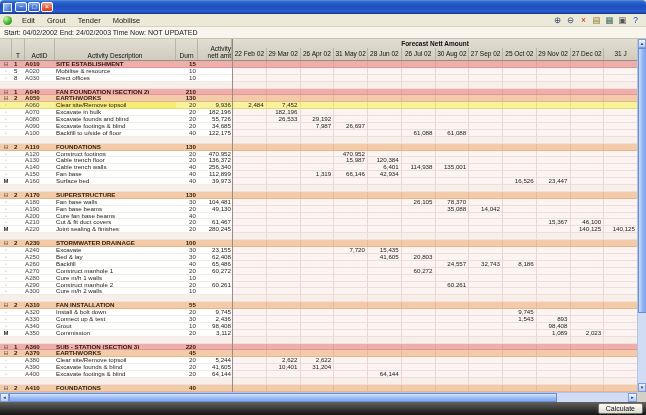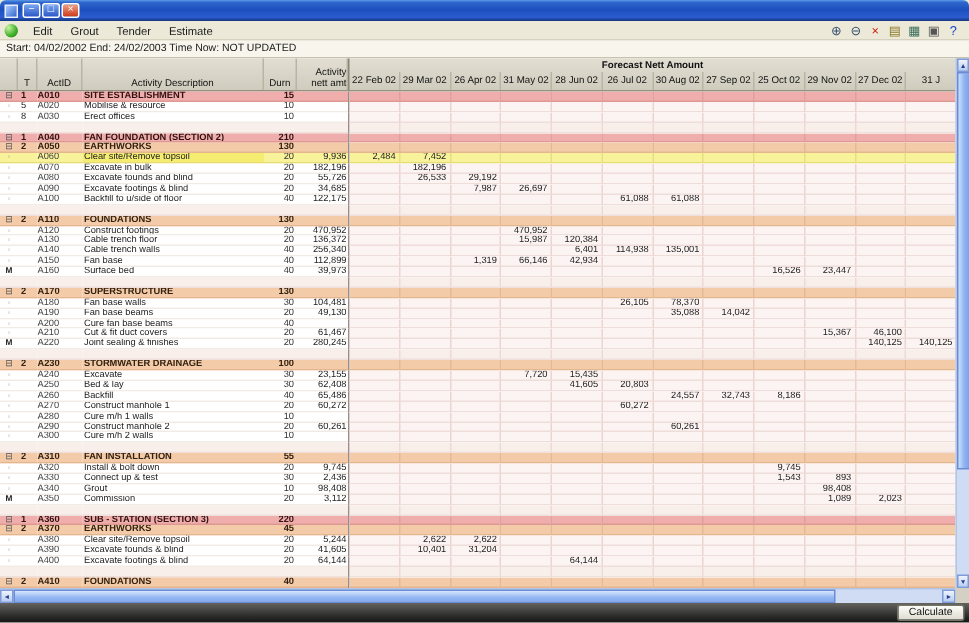--- a/index.html
+++ b/index.html
@@ -106,21 +106,21 @@
         <div class="winbtn">□</div>
         <div class="winbtn close">×</div>
       </div>
   </div>
 
   <div class="menubar">
     <div class="orb"></div>
     <span class="menu-item">Edit</span>
     <span class="menu-item">Grout</span>
     <span class="menu-item">Tender</span>
-    <span class="menu-item">Estimate</span>
+    <span class="menu-item">Mobilise</span>
     <div class="toolbar">
         <span class="tbicon" style="color: rgb(53, 80, 110);">⊕</span>
         <span class="tbicon" style="color: rgb(53, 80, 110);">⊖</span>
         <span class="tbicon" style="color: rgb(204, 34, 17);">×</span>
         <span class="tbicon" style="color: rgb(138, 122, 42);">▤</span>
         <span class="tbicon" style="color: rgb(58, 110, 90);">▦</span>
         <span class="tbicon" style="color: rgb(85, 85, 85);">▣</span>
         <span class="tbicon" style="color: rgb(17, 68, 204);">?</span>
       </div>
   </div>

